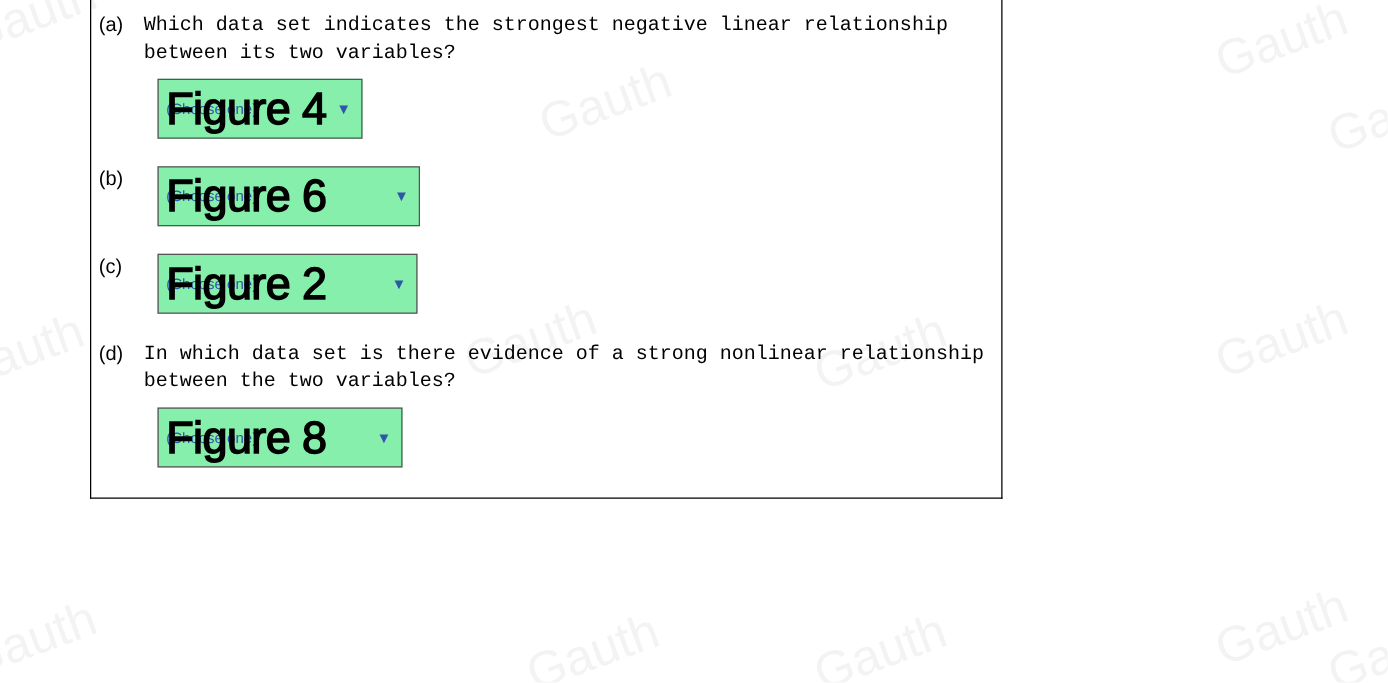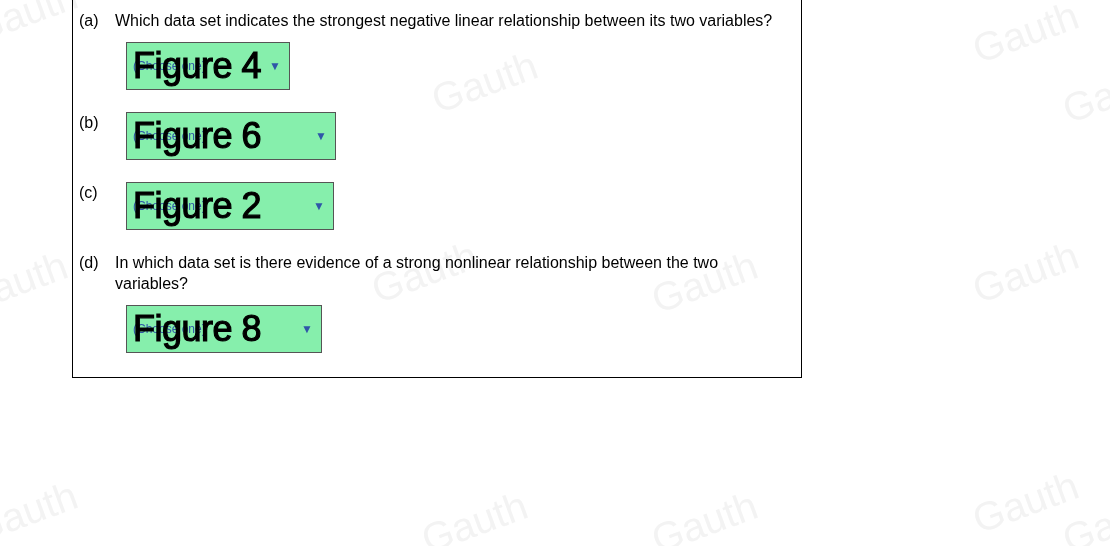--- a/index.html
+++ b/index.html
@@ -66,20 +66,21 @@
       padding-top: 2px;
     }
     .q-body {
       flex: 1;
     }
     .q-text {
       color: #000;
       font-size: 16px;
       line-height: 1.35;
       margin-bottom: 10px;
+      font-family: Liberation Mono, monospace;
     }
 
     .dropdown {
       position: relative;
       display: inline-flex;
       align-items: center;
       border: 1px solid #555;
       padding: 2px 8px 2px 6px;
       min-width: 170px;
       height: 48px;

